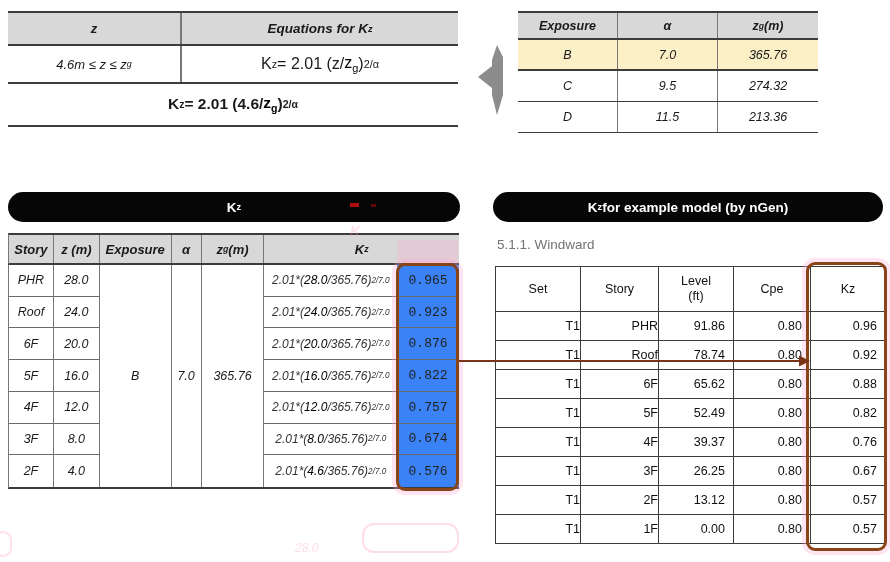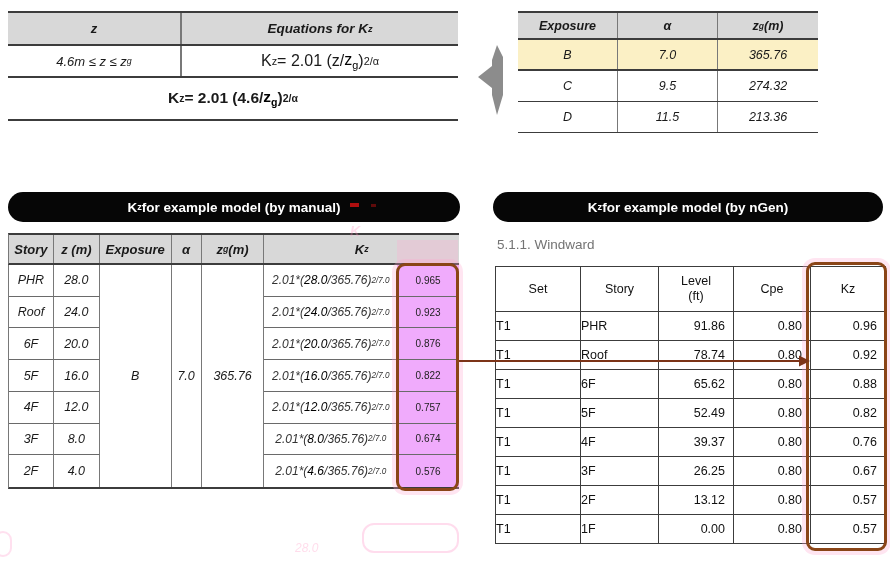--- a/index.html
+++ b/index.html
@@ -37,29 +37,29 @@
   .man-head { position: absolute; left: 8px; top: 233px; width: 451px; height: 32px; display: flex; background: #d8d8d8; border-top: 2px solid #3c3c3c; border-bottom: 2px solid #3c3c3c; border-left: 1.5px solid #787878; font-weight: bold; font-style: italic; font-size: 13px; }
   .mh { display: flex; align-items: center; justify-content: center; border-right: 1.5px solid #787878; }
   .mh:last-child { border-right: none; }
   .man-body { position: absolute; left: 8px; top: 265px; width: 451px; height: 224px; display: flex; border-left: 1.5px solid #787878; border-bottom: 2px solid #3c3c3c; }
   .man-col { display: flex; flex-direction: column; }
   .man-cell { height: 32px; display: flex; align-items: center; justify-content: center; border-bottom: 1px solid #6a6a6a; border-right: 1.5px solid #787878; font-style: italic; font-size: 12.5px; }
   .man-col .man-cell:last-child { border-bottom: none; }
   .man-merged { height: 100%; display: flex; align-items: center; justify-content: center; border-right: 1.5px solid #787878; font-style: italic; font-size: 12.5px; }
   .col-story { width: 45px; } .col-z { width: 46px; } .col-exp { width: 72px; } .col-alpha { width: 30px; } .col-zg { width: 63px; } .col-formula { width: 133px; } .col-value { width: 62px; }
   .col-formula .man-cell { border-right: none; font-size: 12px; color: #333; }
-  .col-value .man-cell { border-right: none; background: #f0abfc; font-style: normal; font-size: 10px; color: #222; }
+  .col-value .man-cell { border-right: none; background: #3b82f6; font-style: normal; font-size: 13px; color: #222; font-family: Liberation Mono, monospace; }
 
   
   .subtitle { position: absolute; left: 497px; top: 237px; font-size: 13.5px; color: #737373; }
   .ngen-table { position: absolute; left: 495px; top: 266px; width: 390px; border-collapse: collapse; table-layout: fixed; font-size: 12.5px; color: #111; }
   .ngen-table th, .ngen-table td { border: 1px solid #3c3c3c; background: #fff; font-weight: normal; }
   .ngen-table th { height: 45px; text-align: center; white-space: pre-line; line-height: 1.2; }
   .ngen-table td { height: 29px; }
-  .ngen-table td:nth-child(1), .ngen-table td:nth-child(2) { text-align: left; }
+  .ngen-table td:nth-child(1), .ngen-table td:nth-child(2) { text-align: right; }
   .ngen-table td:nth-child(3), .ngen-table td:nth-child(4), .ngen-table td:nth-child(5) { text-align: right; padding-right: 8px; }
 
   
   .hl-box { position: absolute; border: 3px solid #8a4517; border-radius: 9px; box-shadow: 0 0 0 4px rgba(255,170,210,0.30); pointer-events: none; z-index: 6; }
   .hl-box.left { left: 396px; top: 263px; width: 63px; height: 228px; }
   .hl-box.right { left: 806px; top: 262px; width: 81px; height: 289px; }
   .pink-band { position: absolute; left: 397px; top: 240px; width: 61px; height: 23px; background: rgba(255,170,210,0.28); z-index: 4; }
   .connector { position: absolute; left: 0; top: 0; width: 890px; height: 562px; z-index: 8; pointer-events: none; }
 
   
@@ -78,21 +78,21 @@
 
   <div class="eq-table">
     <div class="eq-row hdr">
       <div class="eq-c1">z</div>
       <div class="eq-c2">
         <span>Equations for K</span>
           <sub>z</sub>
       </div>
     </div>
     <div>
-      <div class="eq-row r0" style="height:32px">
+      <div class="eq-row r0" style="height:38px">
         <div class="eq-c1">
           <span>4.6m ≤ z ≤ z</span>
             <sub>g</sub>
         </div>
         <div class="eq-c2">
           <span>K</span>
             <sub>z</sub>
             <span> = 2.01 (z/</span>
             <span class="red"><span>z</span><sub>g</sub></span>
             <span>)</span>
@@ -144,21 +144,20 @@
         <div class="exp-cell b1">D</div>
         <div class="exp-cell b2">11.5</div>
         <div class="exp-cell">213.36</div>
       </div>
     </div>
   </div>
 
   <div class="pill pill-manual">
     <span>K</span>
       <sub>z</sub>
-      <span> for example model (by manual)</span>
   </div>
   <div class="pill pill-ngen">
     <span>K</span>
       <sub>z</sub>
       <span> for example model (by nGen)</span>
   </div>
 
   <div class="man-head">
     <div class="mh col-story">Story</div>
     <div class="mh col-z">z (m)</div>

